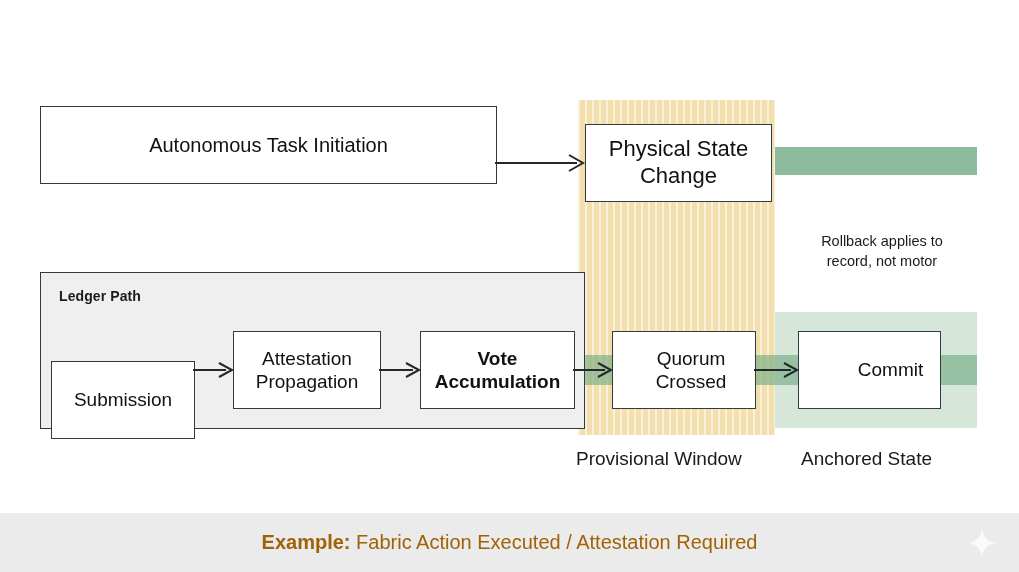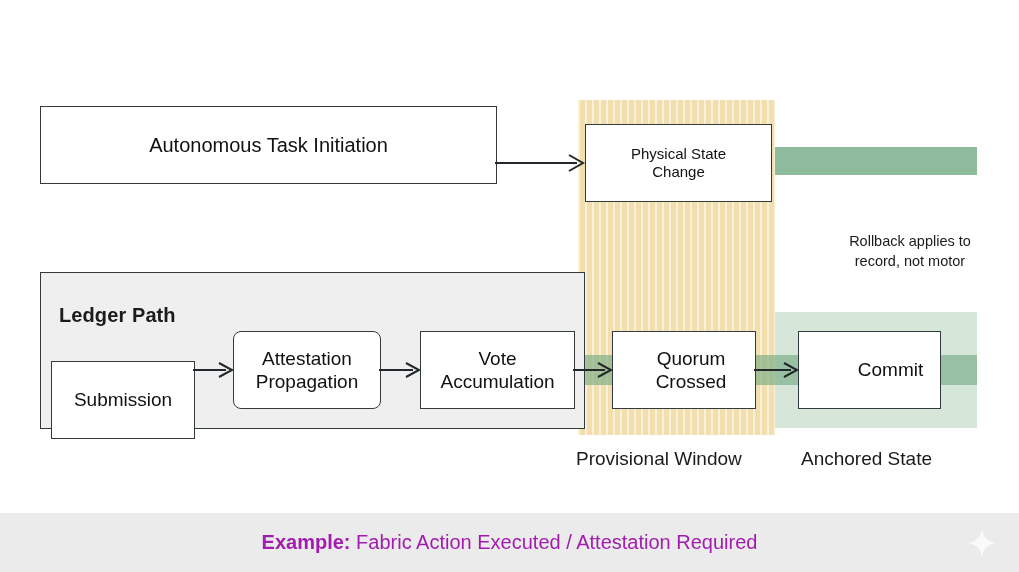--- a/index.html
+++ b/index.html
@@ -74,25 +74,24 @@
     height: 157px;
     background: #efefef;
     border: 1.5px solid #333a3d;
     box-sizing: border-box;
     z-index: 3;
   }
   .ledger-path-title {
     position: absolute;
     left: 18px;
     top: 15px;
-    font-size: 20px;
+    font-size: 14px;
     font-weight: bold;
     color: #1b1b1b;
     letter-spacing: 0.1px;
-    margin-top: 16px;
   }
 
   
   .node {
     position: absolute;
     box-sizing: border-box;
     background: #ffffff;
     border: 1.6px solid #333a3d;
     display: flex;
     align-items: center;
@@ -100,43 +99,43 @@
     text-align: center;
     color: #111111;
     font-size: 19px;
     line-height: 1.22;
     z-index: 5;
     padding: 0 6px;
   }
   .node-wide { font-size: 20px; }
 
   #node-task       { left: 40px;  top: 106px; width: 457px; height: 78px; }
-  #node-physical   { left: 585px; top: 124px; width: 187px; height: 78px; font-size: 15px; }
+  #node-physical   { left: 585px; top: 124px; width: 187px; height: 78px; font-size: 22px; }
   #node-submission { left: 51px;  top: 331px; width: 144px; height: 78px; }
-  #node-attest     { left: 233px; top: 331px; width: 148px; height: 78px; border-radius: 8px; }
+  #node-attest     { left: 233px; top: 331px; width: 148px; height: 78px; }
   #node-vote       { left: 420px; top: 331px; width: 155px; height: 78px; }
   #node-quorum     { left: 612px; top: 331px; width: 144px; height: 78px; }
   #node-commit     { left: 798px; top: 331px; width: 143px; height: 78px; }
 
   
   .arrow {
     position: absolute;
     z-index: 6;
     pointer-events: none;
   }
   #arrow-task-physical { left: 495px; top: 153px; width: 94px;  height: 20px; }
   #arrow-sub-att       { left: 193px; top: 360px; width: 44px;  height: 20px; }
   #arrow-att-vote      { left: 379px; top: 360px; width: 45px;  height: 20px; }
   #arrow-vote-quorum   { left: 573px; top: 360px; width: 43px;  height: 20px; }
   #arrow-quorum-commit { left: 754px; top: 360px; width: 48px;  height: 20px; }
 
   
   .note-rollback {
     position: absolute;
-    left: 825px;
+    left: 797px;
     top: 232px;
     width: 170px;
     text-align: center;
     font-size: 14.5px;
     line-height: 1.35;
     color: #1b1b1b;
     z-index: 4;
   }
   .region-label {
     position: absolute;
@@ -157,21 +156,21 @@
     width: 1019px;
     height: 59px;
     background: #ebebeb;
     display: flex;
     align-items: center;
     justify-content: center;
     z-index: 8;
   }
   .caption-text {
     font-size: 20px;
-    color: #a21caf;
+    color: #a16207;
     white-space: nowrap;
   }
   .caption-text .lead { font-weight: bold; }
   .sparkle {
     position: absolute;
     right: 22px;
     top: 50%;
     transform: translateY(-50%);
     width: 30px;
     height: 30px;
@@ -219,21 +218,21 @@
   <div class="node" id="node-attest" style="white-space: pre-line;">Attestation
 Propagation</div>
 
   <div class="arrow" id="arrow-att-vote">
     <svg width="45" height="20" viewBox="0 0 45 20">
       <line x1="0" y1="10" x2="34" y2="10" stroke="#22282b" stroke-width="2"></line>
       <polyline points="27,3 40,10 27,17" fill="none" stroke="#22282b" stroke-width="2"></polyline>
     </svg>
   </div>
 
-  <div class="node" id="node-vote" style="white-space: pre-line;">Vote
+  <div class="node" id="node-vote" style="white-space: pre-line; font-weight: bold;">Vote
 Accumulation</div>
 
   <div class="arrow" id="arrow-vote-quorum">
     <svg width="43" height="20" viewBox="0 0 43 20">
       <line x1="0" y1="10" x2="32" y2="10" stroke="#22282b" stroke-width="2"></line>
       <polyline points="25,3 38,10 25,17" fill="none" stroke="#22282b" stroke-width="2"></polyline>
     </svg>
   </div>
 
   <div class="node" id="node-quorum" style="white-space: pre-line; padding-left: 20px;">Quorum

